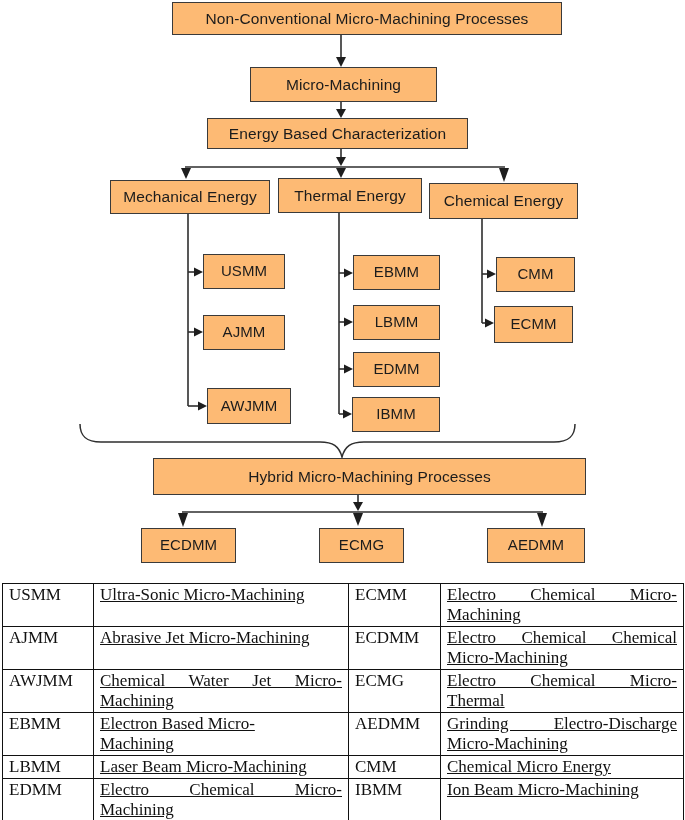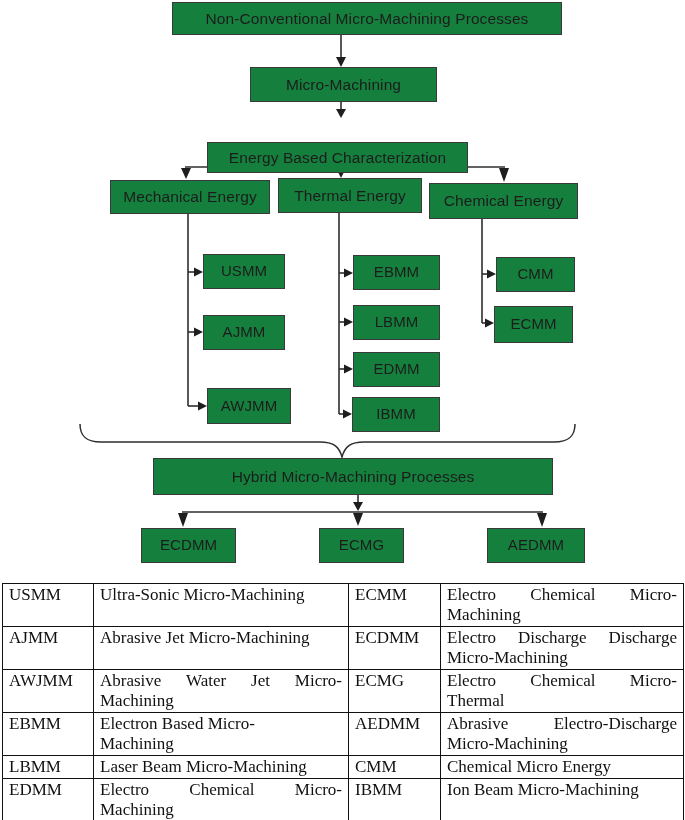--- a/index.html
+++ b/index.html
@@ -2,21 +2,21 @@
 <html><head>
 <meta charset="utf-8">
 <style>
   html,body { margin:0; padding:0; background:#ffffff; }
   .stage {
     position:relative; width:685px; height:820px; background:#ffffff;
     font-family:"Liberation Sans", sans-serif; color:#1c1c1c;
   }
   .node {
     position:absolute; box-sizing:border-box;
-    border:1.6px solid #3a3a3a; background:#15803d;
+    border:1.6px solid #3a3a3a; background:#fdba74;
     display:flex; align-items:center; justify-content:center;
     font-size:15.5px; letter-spacing:0.1px; text-align:center; line-height:1.1;
   }
   .node.small { font-size:15px; }
   svg.connectors { position:absolute; left:0; top:0; }
   svg .ln { stroke:#2e2e2e; stroke-width:1.6; }
   svg .hd { fill:#1e1e1e; stroke:none; }
   svg .brace { fill:none; stroke:#2e2e2e; stroke-width:1.5; }
 
   table.legend {
@@ -26,21 +26,21 @@
     border:1.5px solid #111;
   }
   table.legend td {
     border:1.5px solid #111; vertical-align:top;
     padding:1px 6px 1px 6px; line-height:20px; overflow:hidden;
   }
   table.legend tr { height:43px; }
   table.legend tr:nth-child(5) { height:22px; }
   table.legend tr:nth-child(6) { height:42px; }
   td.abbr { white-space:nowrap; }
-  .ln-row { line-height:20px; }
+  .ln-row { line-height:20px;text-decoration:underline; }
   .just { text-align:justify; text-align-last:justify; }
 </style>
 </head>
 <body>
 
 <div class="stage">
 
   <svg class="connectors" width="685" height="580">
     <g>
       <line class="ln" x1="341" y1="35" x2="341" y2="58"></line>
@@ -91,39 +91,39 @@
       <polygon class="hd" points="353,502 363,502 358,511"></polygon>
       <line class="ln" x1="182" y1="512" x2="543" y2="512"></line>
       <polygon class="hd" points="178,513 188,513 183,527"></polygon>
       <polygon class="hd" points="353,513 363,513 358,526"></polygon>
       <polygon class="hd" points="537,513 547,513 542,527"></polygon>
     </g>
   </svg>
 
   <div class="node" style="left:172px; top:2px;   width:390px; height:33px;">Non-Conventional Micro-Machining Processes</div>
   <div class="node" style="left:250px; top:67px;  width:187px; height:35px;">Micro-Machining</div>
-  <div class="node" style="left:207px; top:118px; width:261px; height:31px;margin-top:24px;">Energy Based Characterization</div>
+  <div class="node" style="left:207px; top:118px; width:261px; height:31px;">Energy Based Characterization</div>
 
   <div class="node" style="left:110px; top:180px; width:160px; height:34px;">Mechanical Energy</div>
   <div class="node" style="left:278px; top:178px; width:144px; height:35px;">Thermal Energy</div>
   <div class="node" style="left:429px; top:183px; width:149px; height:36px;text-align:center;">Chemical Energy</div>
 
   <div class="node small" style="left:203px; top:254px; width:82px; height:35px;">USMM</div>
   <div class="node small" style="left:203px; top:315px; width:82px; height:35px;">AJMM</div>
   <div class="node small" style="left:207px; top:388px; width:84px; height:36px;">AWJMM</div>
 
   <div class="node small" style="left:353px; top:255px; width:87px; height:35px;">EBMM</div>
   <div class="node small" style="left:353px; top:305px; width:87px; height:35px;">LBMM</div>
   <div class="node small" style="left:353px; top:352px; width:87px; height:35px;">EDMM</div>
   <div class="node small" style="left:352px; top:397px; width:88px; height:35px;">IBMM</div>
 
   <div class="node small" style="left:496px; top:257px; width:79px; height:35px;">CMM</div>
   <div class="node small" style="left:494px; top:306px; width:79px; height:37px;">ECMM</div>
 
-  <div class="node" style="left:153px; top:458px; width:400px; height:37px;">Hybrid Micro-Machining Processes</div>
+  <div class="node" style="left:153px; top:458px; width:433px; height:37px;">Hybrid Micro-Machining Processes</div>
 
   <div class="node small" style="left:141px; top:528px; width:95px; height:35px;">ECDMM</div>
   <div class="node small" style="left:319px; top:528px; width:85px; height:35px;">ECMG</div>
   <div class="node small" style="left:487px; top:528px; width:98px; height:35px;">AEDMM</div>
 
   <table class="legend">
     <colgroup>
       <col style="width:91px">
         <col style="width:255px">
         <col style="width:92px">
@@ -141,45 +141,45 @@
             <div class="ln-row">Machining</div>
           </td>
         </tr>
         <tr>
           <td class="abbr">AJMM</td>
           <td class="def">
             <div class="ln-row">Abrasive Jet Micro-Machining</div>
           </td>
           <td class="abbr">ECDMM</td>
           <td class="def">
-            <div class="ln-row just">Electro Discharge Discharge</div>
+            <div class="ln-row just">Electro Chemical Chemical</div>
             <div class="ln-row">Micro-Machining</div>
           </td>
         </tr>
         <tr>
           <td class="abbr">AWJMM</td>
           <td class="def">
-            <div class="ln-row just">Abrasive Water Jet Micro-</div>
+            <div class="ln-row just">Chemical Water Jet Micro-</div>
             <div class="ln-row">Machining</div>
           </td>
           <td class="abbr">ECMG</td>
           <td class="def">
             <div class="ln-row just">Electro Chemical Micro-</div>
             <div class="ln-row">Thermal</div>
           </td>
         </tr>
         <tr>
           <td class="abbr">EBMM</td>
           <td class="def">
             <div class="ln-row">Electron Based Micro-</div>
             <div class="ln-row">Machining</div>
           </td>
           <td class="abbr">AEDMM</td>
           <td class="def">
-            <div class="ln-row just">Abrasive Electro-Discharge</div>
+            <div class="ln-row just">Grinding Electro-Discharge</div>
             <div class="ln-row">Micro-Machining</div>
           </td>
         </tr>
         <tr>
           <td class="abbr">LBMM</td>
           <td class="def">
             <div class="ln-row">Laser Beam Micro-Machining</div>
           </td>
           <td class="abbr">CMM</td>
           <td class="def">

